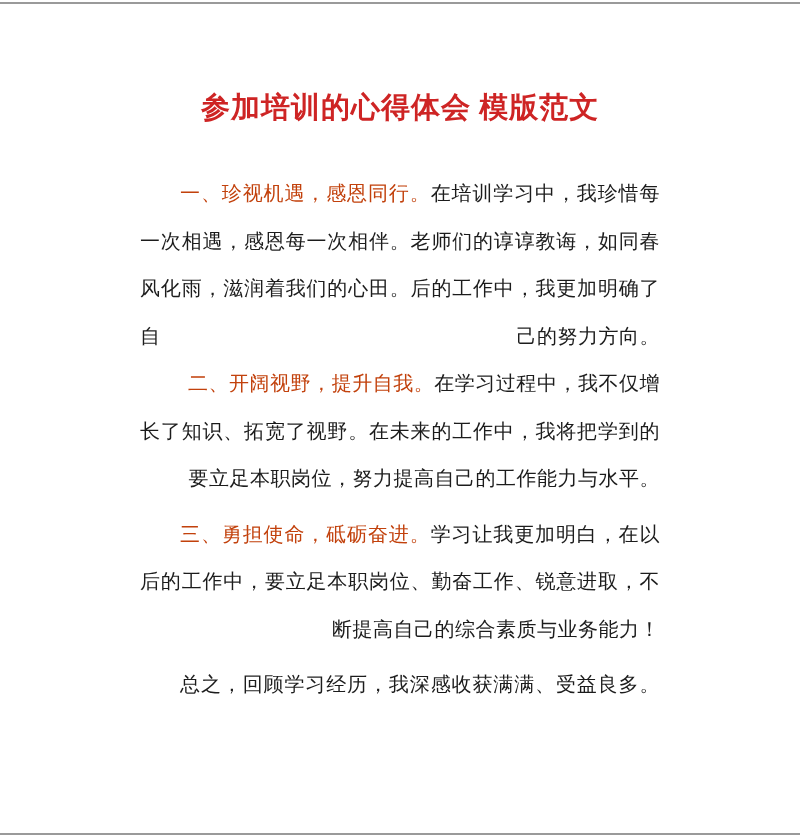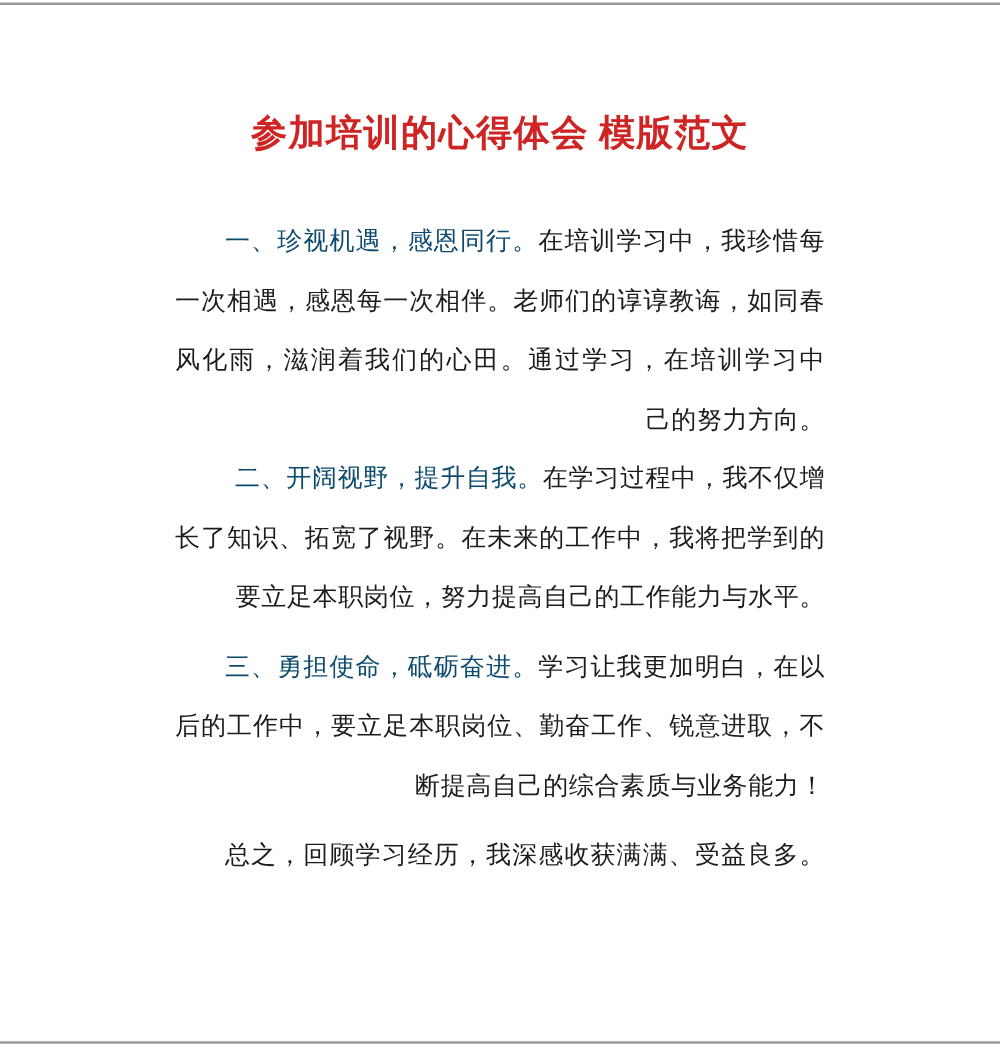--- a/index.html
+++ b/index.html
@@ -35,36 +35,36 @@
     height:47.5px;
     line-height:47.5px;
     text-align:right;
   }
   .line.full{
     text-align:justify;
     text-align-last:justify;
   }
   .line.first{text-indent:2em;}
   .para.p2 .line.first{text-indent:2.4em;}
-  .lead{color:#0c4a6e;}
+  .lead{color:#c2410c;}
 </style>
 </head>
 <body>
 
 <div class="page">
   <div class="rule rule-top"></div>
 
   <h1 class="title">参加培训的心得体会 模版范文</h1>
 
   <div class="content">
 
     <div class="para p1">
       <div class="line first full"><span class="lead">一、珍视机遇，感恩同行。</span><span class="rest">在培训学习中，我珍惜每</span></div>
       <div class="line full">一次相遇，感恩每一次相伴。老师们的谆谆教诲，如同春</div>
-      <div class="line full">风化雨，滋润着我们的心田。通过学习，在培训学习中</div>
+      <div class="line full">风化雨，滋润着我们的心田。后的工作中，我更加明确了自</div>
       <div class="line">己的努力方向。</div>
     </div>
 
     <div class="para p2">
       <div class="line first full"><span class="lead">二、开阔视野，提升自我。</span><span class="rest">在学习过程中，我不仅增</span></div>
       <div class="line full">长了知识、拓宽了视野。在未来的工作中，我将把学到的</div>
       <div class="line">要立足本职岗位，努力提高自己的工作能力与水平。</div>
     </div>
 
     <div class="para p3">

